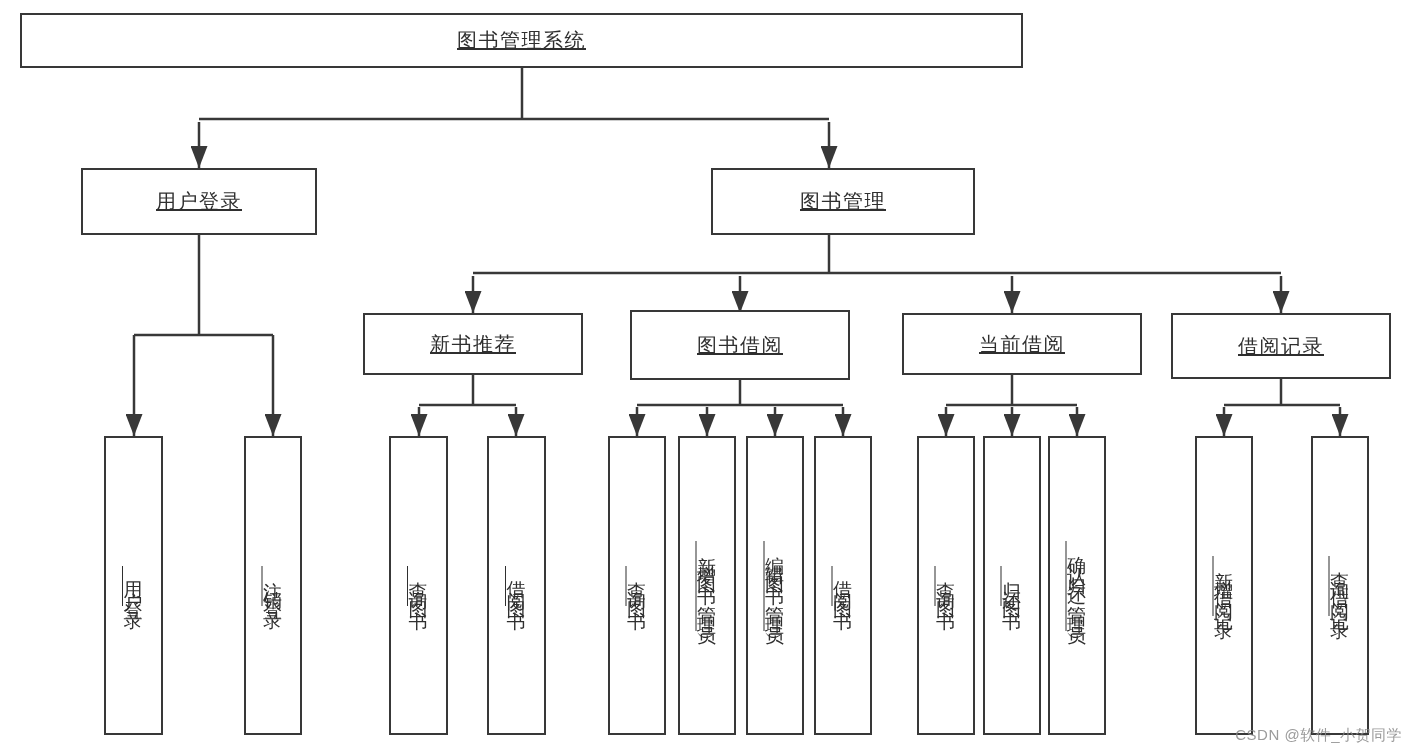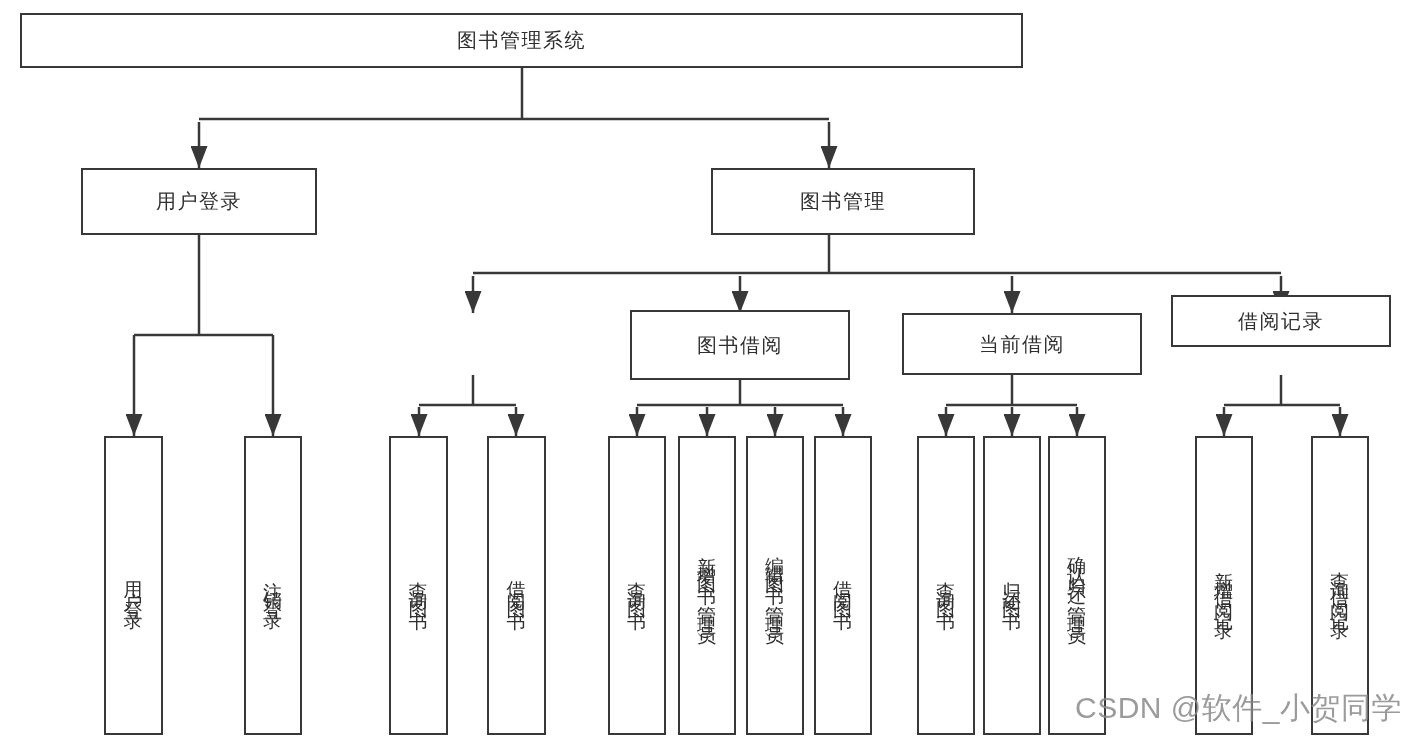--- a/index.html
+++ b/index.html
@@ -21,38 +21,39 @@
   .node{
     position:absolute;
     box-sizing:border-box;
     background:#ffffff;
     border:2.5px solid var(--line);
     color:var(--text);
     display:flex;
     align-items:center;
     justify-content:center;
     z-index:2;
+    text-decoration:underline;
   }
   .h-node{
     font-size:20px;
     letter-spacing:1.5px;
     white-space:nowrap;
   }
   .v-node{
     font-size:19px;
     letter-spacing:10px;
     writing-mode:vertical-rl;
     text-orientation:mixed;
     line-height:1;
   }
   .watermark{
     position:absolute;
     right:3px;
-    bottom:18px;
-    font-size:30px;
+    bottom:2px;
+    font-size:15px;
     color:var(--wm);
     opacity:0.85;
     z-index:5;
     white-space:nowrap;
     letter-spacing:0.5px;
   }
 </style>
 </head>
 <body>
 
@@ -99,23 +100,24 @@
     <path d="M1077 407 V436" marker-end="url(#ah)"></path>
     <path d="M1224 407 V436" marker-end="url(#ah)"></path>
     <path d="M1340 407 V436" marker-end="url(#ah)"></path>
   </svg>
 
   <div class="node h-node" style="left:20px;top:13px;width:1003px;height:55px">图书管理系统</div>
 
   <div class="node h-node" style="left:81px;top:168px;width:236px;height:67px">用户登录</div>
   <div class="node h-node" style="left:711px;top:168px;width:264px;height:67px">图书管理</div>
 
+  <div class="node h-node" style="left:363px;top:313px;width:220px;height:62px">新书推荐</div>
   <div class="node h-node" style="left:630px;top:310px;width:220px;height:70px">图书借阅</div>
   <div class="node h-node" style="left:902px;top:313px;width:240px;height:62px">当前借阅</div>
-  <div class="node h-node" style="left:1171px;top:295px;width:220px;height:52px">借阅记录</div>
+  <div class="node h-node" style="left:1171px;top:313px;width:220px;height:66px">借阅记录</div>
 
   <div class="node v-node" style="left:104px;top:436px;width:59px;height:299px">用户登录</div>
   <div class="node v-node" style="left:244px;top:436px;width:58px;height:299px">注销登录</div>
 
   <div class="node v-node" style="left:389px;top:436px;width:59px;height:299px">查询图书</div>
   <div class="node v-node" style="left:487px;top:436px;width:59px;height:299px">借阅图书</div>
 
   <div class="node v-node" style="left:608px;top:436px;width:58px;height:299px">查询图书</div>
   <div class="node v-node" style="left:678px;top:436px;width:58px;height:299px">新增图书（管理员）</div>
   <div class="node v-node" style="left:746px;top:436px;width:58px;height:299px">编辑图书（管理员）</div>

